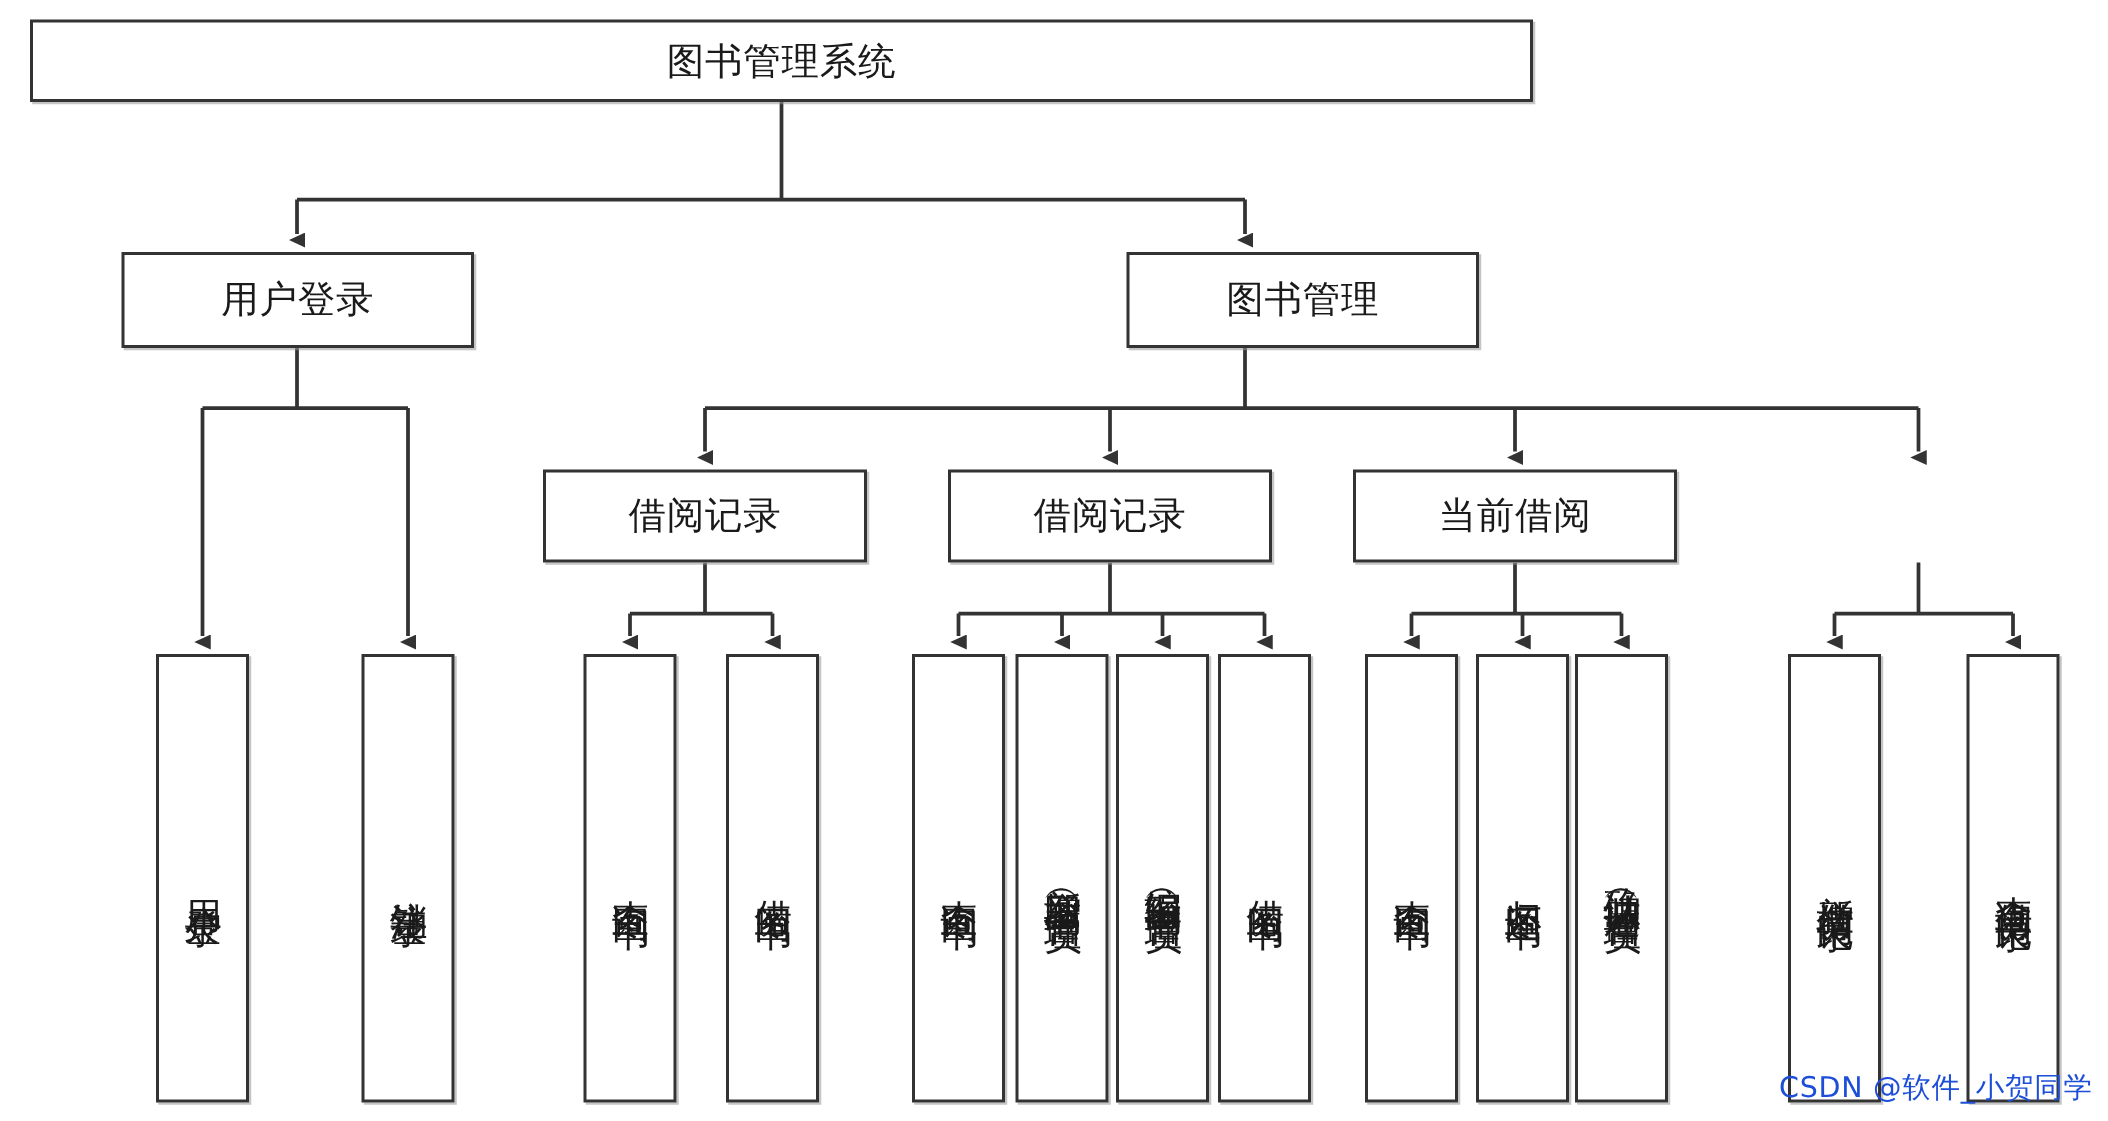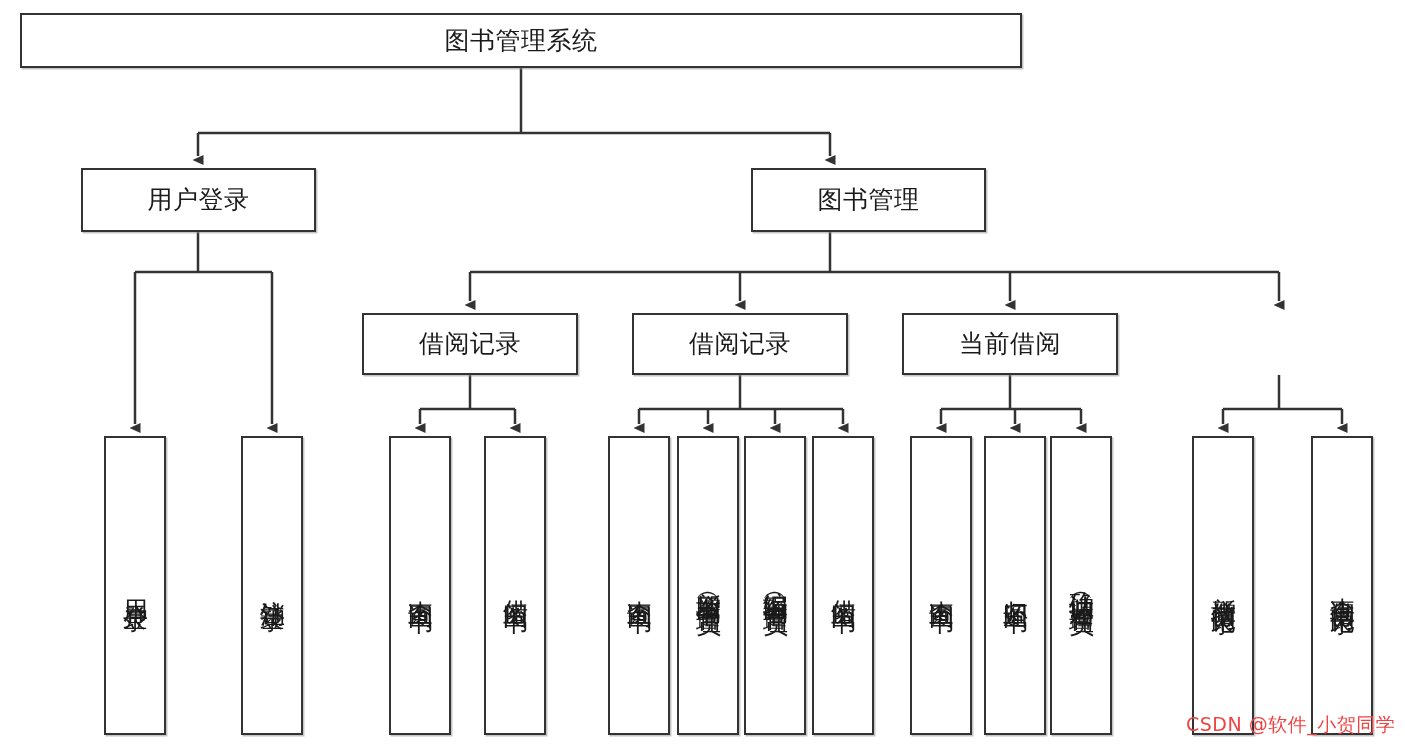--- a/index.html
+++ b/index.html
@@ -61,21 +61,21 @@
     font-size: 25px;
     line-height: 1.12;
     letter-spacing: 3px;
     white-space: nowrap;
   }
   .watermark {
     position: absolute;
     left: 1186px;
     top: 712px;
     font-size: 19px;
-    color: #ef4444;
+    color: #1d4ed8;
     font-family: "DejaVu Sans", "Liberation Sans", sans-serif;
     white-space: nowrap;
     z-index: 5;
     letter-spacing: 0.5px;
   }
 </style>
 </head>
 <body>
 
 <div id="canvas">

